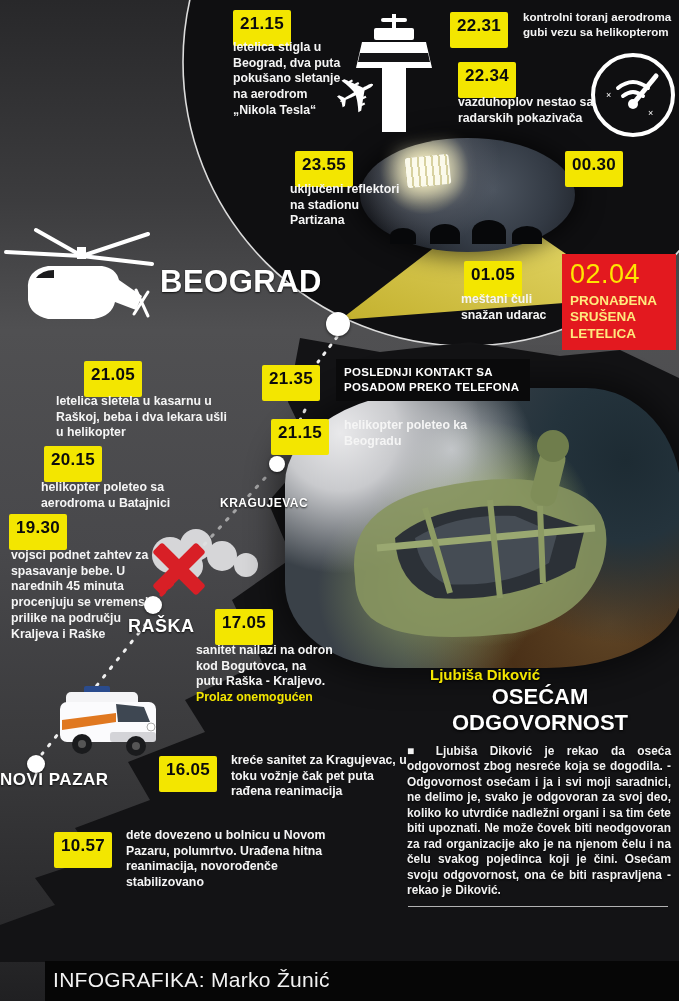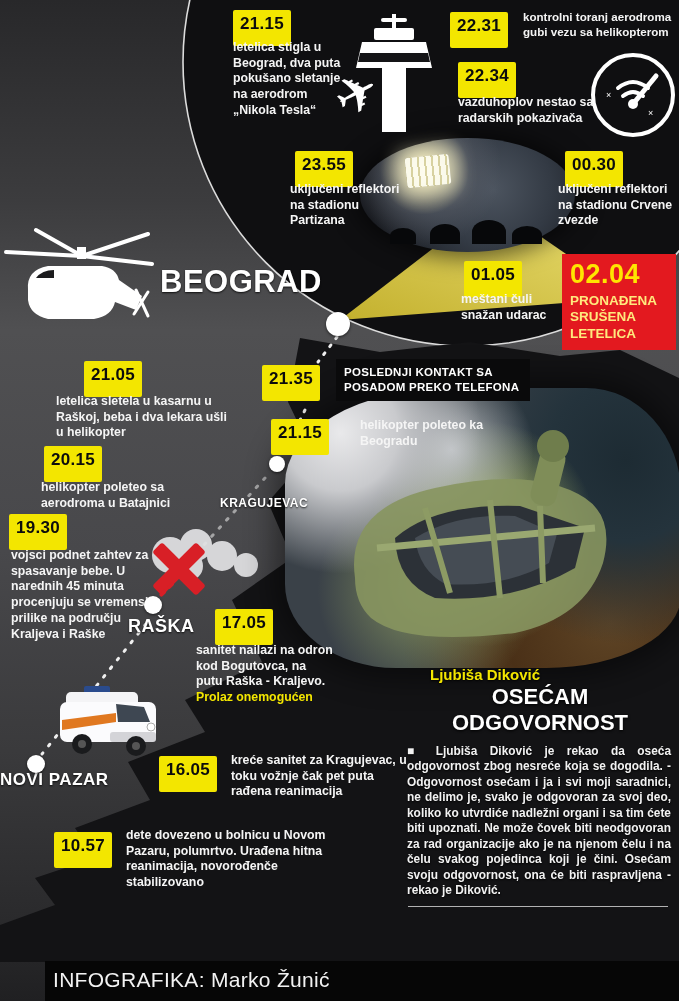--- a/index.html
+++ b/index.html
@@ -8,21 +8,21 @@
           background:linear-gradient(180deg,#28282a 0%,#3c3c3e 20%,#505052 33%,#48484b 55%,#3a3a3c 75%,#2a2a2c 92%,#202022 100%);}
   .abs{position:absolute;}
   .badge{background:#f3e600;color:#0c0c0c;font-weight:bold;font-size:17px;line-height:1;
          padding:5px 7px 14px 7px;border-radius:2px;letter-spacing:.3px;}
   .t{color:#f5f5f5;font-weight:bold;font-size:12.3px;line-height:1.28;}
   .city{color:#fff;font-weight:bold;text-shadow:0 1px 2px rgba(0,0,0,.8);letter-spacing:.5px;}
   .dot{background:#fff;border-radius:50%;box-shadow:0 1px 3px rgba(0,0,0,.6);}
   .blackbox{background:#0a0a0b;color:#fff;font-weight:bold;font-size:11.5px;line-height:1.3;
             padding:6px 8px;letter-spacing:.3px;}
   .redbox{background:#e3191f;width:106px;padding:6px 0 8px 8px;}
-  .redbox .big{color:#ffe500;font-weight:bold;font-size:27px;letter-spacing:.5px;line-height:1.1;}
+  .redbox .big{color:#ffe500;font-weight:normal;font-size:27px;letter-spacing:.5px;line-height:1.1;}
   .redbox .sub{color:#ffe97d;font-weight:bold;font-size:13.5px;line-height:1.22;margin-top:3px;width:92px;}
   .ellipse-photo{width:215px;height:114px;border-radius:50%;
       background:radial-gradient(circle at 30% 28%, #f3f0dc 0%, #bdb896 9%, rgba(90,95,105,.55) 26%, rgba(40,44,52,0) 45%),
                  radial-gradient(circle at 62% 45%, #4c545f 0%, #333a44 40%, #14161b 85%),#14161b;
       box-shadow:0 0 22px 6px rgba(0,0,0,.55);}
   .flood{position:absolute;left:46px;top:18px;width:44px;height:30px;border-radius:3px;
       background:repeating-linear-gradient(90deg,#fffef0 0 5px,#d8d2a0 5px 7px);
       box-shadow:0 0 18px 8px rgba(255,250,210,.55);transform:rotate(-6deg);opacity:.95;}
   .crowd{position:absolute;bottom:8px;border-radius:50% 50% 0 0;background:#07080a;}
   .wreck{width:396px;height:280px;border-radius:42% 24% 34% 28% / 34% 38% 26% 30%;
@@ -147,38 +147,37 @@
   <div class="abs badge" style="left:450px;top:12px">22.31</div>
   <div class="abs t" style="left:523px;top:10px;width:152px;font-size:11.6px">kontrolni toranj aerodroma gubi vezu sa helikopterom</div>
 
   <div class="abs badge" style="left:458px;top:62px">22.34</div>
   <div class="abs t" style="left:458px;top:95px;width:140px">vazduhoplov nestao sa radarskih pokazivača</div>
 
   <div class="abs badge" style="left:295px;top:151px">23.55</div>
   <div class="abs t" style="left:290px;top:182px;width:120px">uključeni reflektori na stadionu Partizana</div>
 
   <div class="abs badge" style="left:565px;top:151px">00.30</div>
-  <div class="abs t" style="left:558px;top:182px;width:118px">uključeni reflektori na stadionu Crvene zvezde</div>
 
   <div class="abs badge" style="left:464px;top:261px">01.05</div>
   <div class="abs t" style="left:461px;top:292px;width:110px">meštani čuli snažan udarac</div>
 
   <div class="abs redbox" style="left:562px;top:254px">
     <div class="big">02.04</div>
     <div class="sub">PRONAĐENA SRUŠENA LETELICA</div>
   </div>
 
   <div class="abs city" style="left:160px;top:264px;font-size:31px">BEOGRAD</div>
   <div class="abs dot" style="left:326px;top:312px;width:24px;height:24px"></div>
 
   <div class="abs badge" style="left:262px;top:365px">21.35</div>
   <div class="abs blackbox" style="left:336px;top:359px;width:178px">POSLEDNJI KONTAKT SA POSADOM PREKO TELEFONA</div>
 
   <div class="abs badge" style="left:271px;top:419px">21.15</div>
-  <div class="abs t" style="left:360px;top:418px;width:145px">helikopter poleteo ka Beogradu</div>
+  <div class="abs t" style="left:344px;top:418px;width:145px">helikopter poleteo ka Beogradu</div>
 
   <div class="abs badge" style="left:84px;top:361px">21.05</div>
   <div class="abs t" style="left:56px;top:394px;width:178px">letelica sletela u kasarnu u Raškoj, beba i dva lekara ušli u helikopter</div>
 
   <div class="abs badge" style="left:44px;top:446px">20.15</div>
   <div class="abs t" style="left:41px;top:480px;width:170px">helikopter poleteo sa aerodroma u Batajnici</div>
 
   <div class="abs city" style="left:220px;top:496px;font-size:12px">KRAGUJEVAC</div>
   <div class="abs dot" style="left:269px;top:456px;width:16px;height:16px"></div>
 

